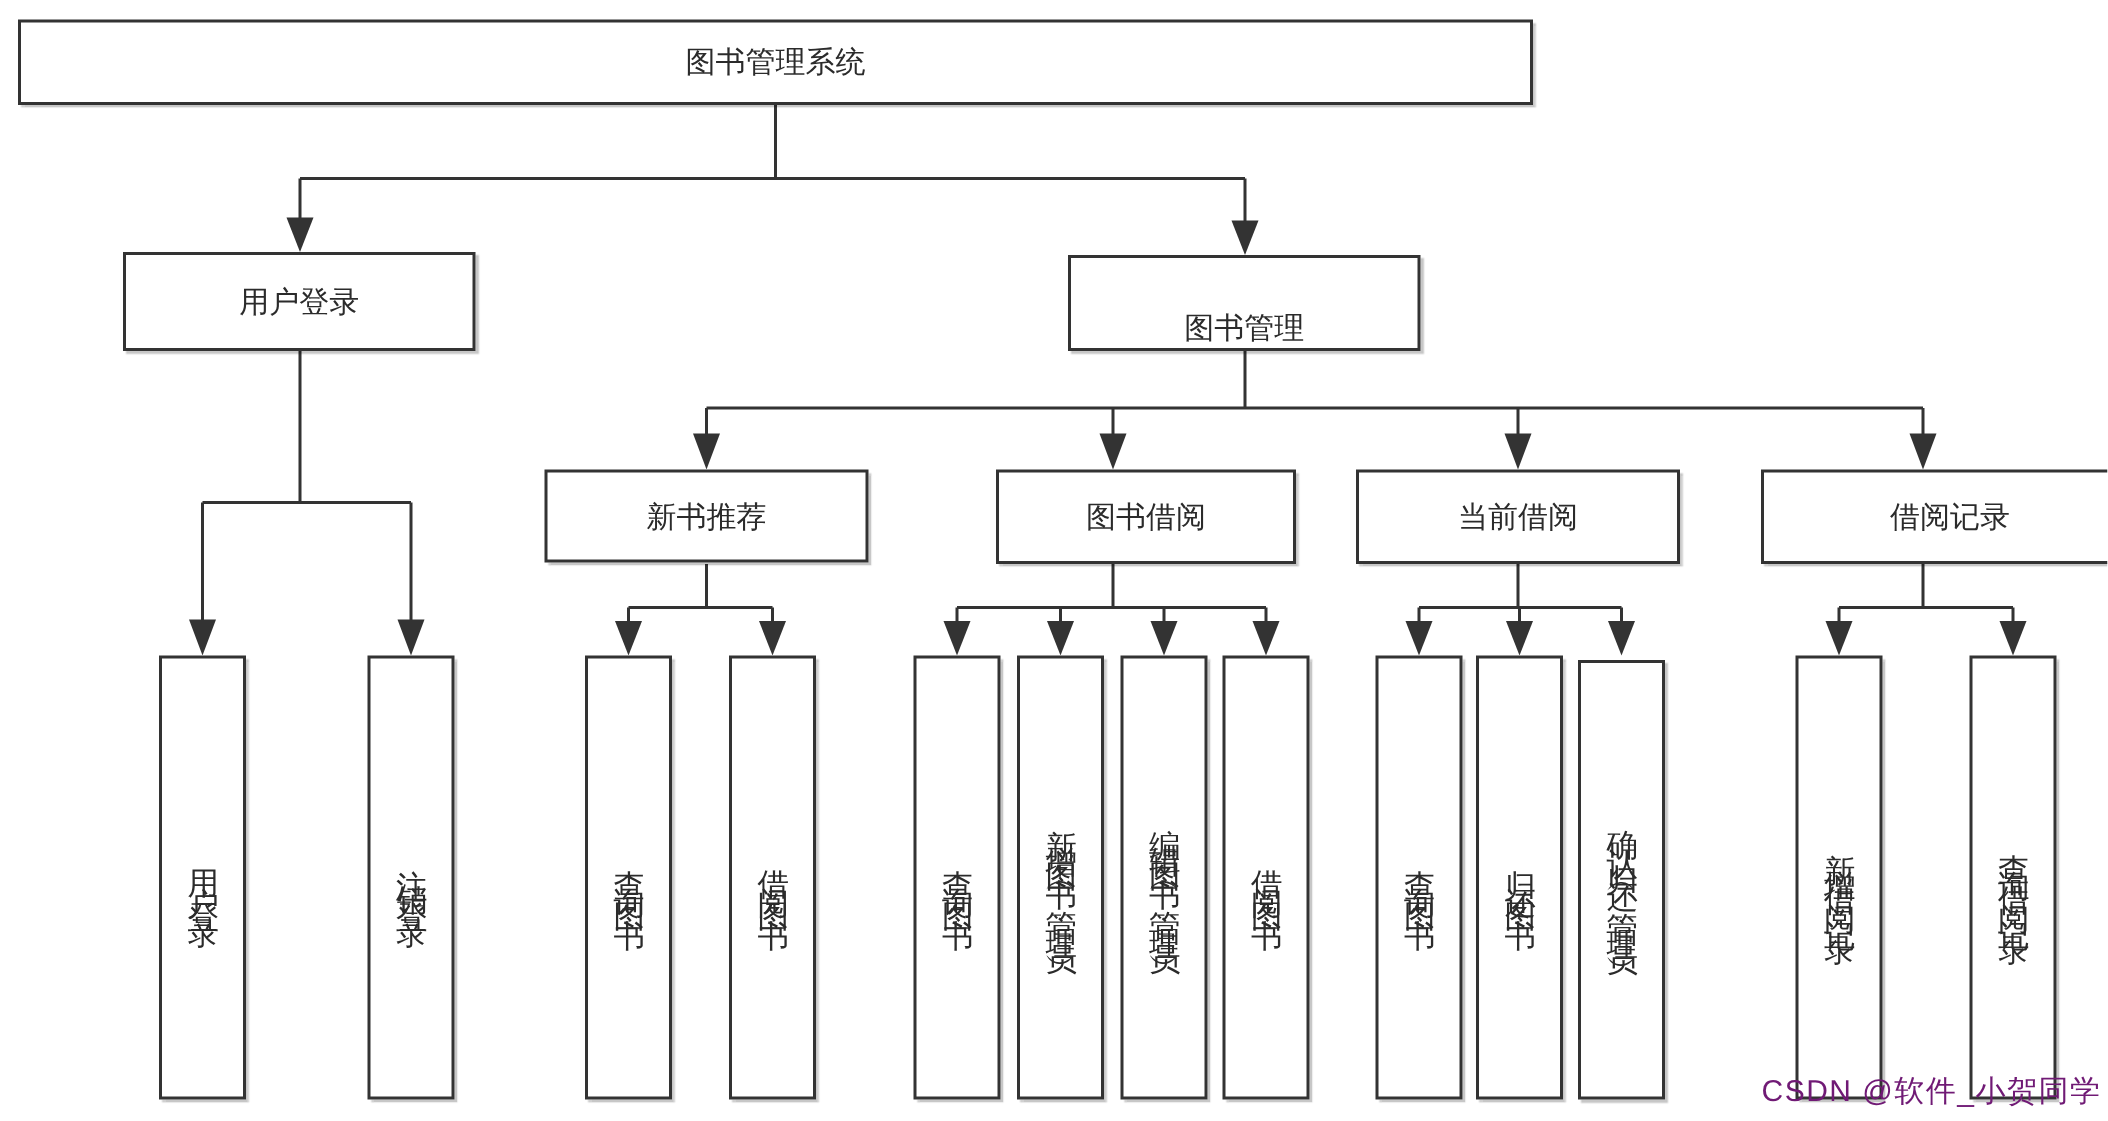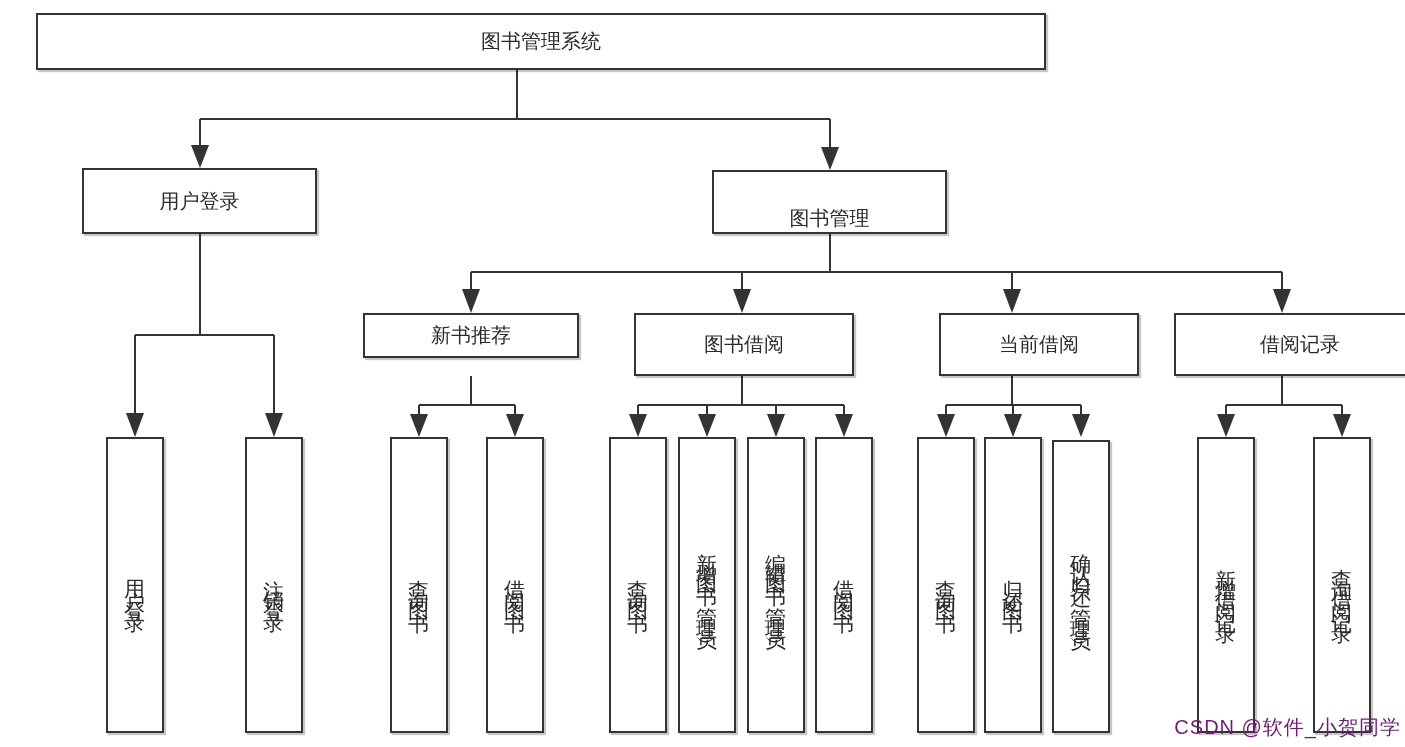--- a/index.html
+++ b/index.html
@@ -114,38 +114,38 @@
       <polygon points="776,437 767,414 785,414"></polygon>
       <polygon points="844,437 835,414 853,414"></polygon>
       <polygon points="946,437 937,414 955,414"></polygon>
       <polygon points="1013,437 1004,414 1022,414"></polygon>
       <polygon points="1081,437 1072,414 1090,414"></polygon>
       <polygon points="1226,437 1217,414 1235,414"></polygon>
       <polygon points="1342,437 1333,414 1351,414"></polygon>
     </g>
   </svg>
 
-  <div class="node" style="left:12px; top:13px; width:1010px; height:57px;margin-left:24px;">
+  <div class="node" style="left:12px; top:13px; width:1010px; height:57px;">
     <span class="hlabel">图书管理系统</span>
   </div>
 
   <div class="node" style="left:82px; top:168px; width:235px; height:66px;">
     <span class="hlabel">用户登录</span>
   </div>
   <div class="node" style="left:712px; top:170px; width:235px; height:64px;align-items:flex-end;">
     <span class="hlabel">图书管理</span>
   </div>
 
-  <div class="node" style="left:363px; top:313px; width:216px; height:45px;justify-content:center;">
+  <div class="node" style="left:363px; top:313px; width:216px; height:62px;justify-content:center;">
     <span class="hlabel">新书推荐</span>
   </div>
-  <div class="node" style="left:634px; top:313px; width:220px; height:63px;justify-content:center;">
+  <div class="node" style="left:664px; top:313px; width:200px; height:63px;justify-content:center;">
     <span class="hlabel">图书借阅</span>
   </div>
-  <div class="node" style="left:904px; top:313px; width:200px; height:63px;margin-left:35px;">
+  <div class="node" style="left:904px; top:313px; width:216px; height:63px;">
     <span class="hlabel">当前借阅</span>
   </div>
   <div class="node" style="left:1174px; top:313px; width:252px; height:63px;">
     <span class="hlabel">借阅记录</span>
   </div>
 
   <div class="node" style="left:106px; top:437px; width:58px; height:296px;">
     <span class="vlabel">用户登录</span>
   </div>
   <div class="node" style="left:245px; top:437px; width:58px; height:296px;">

